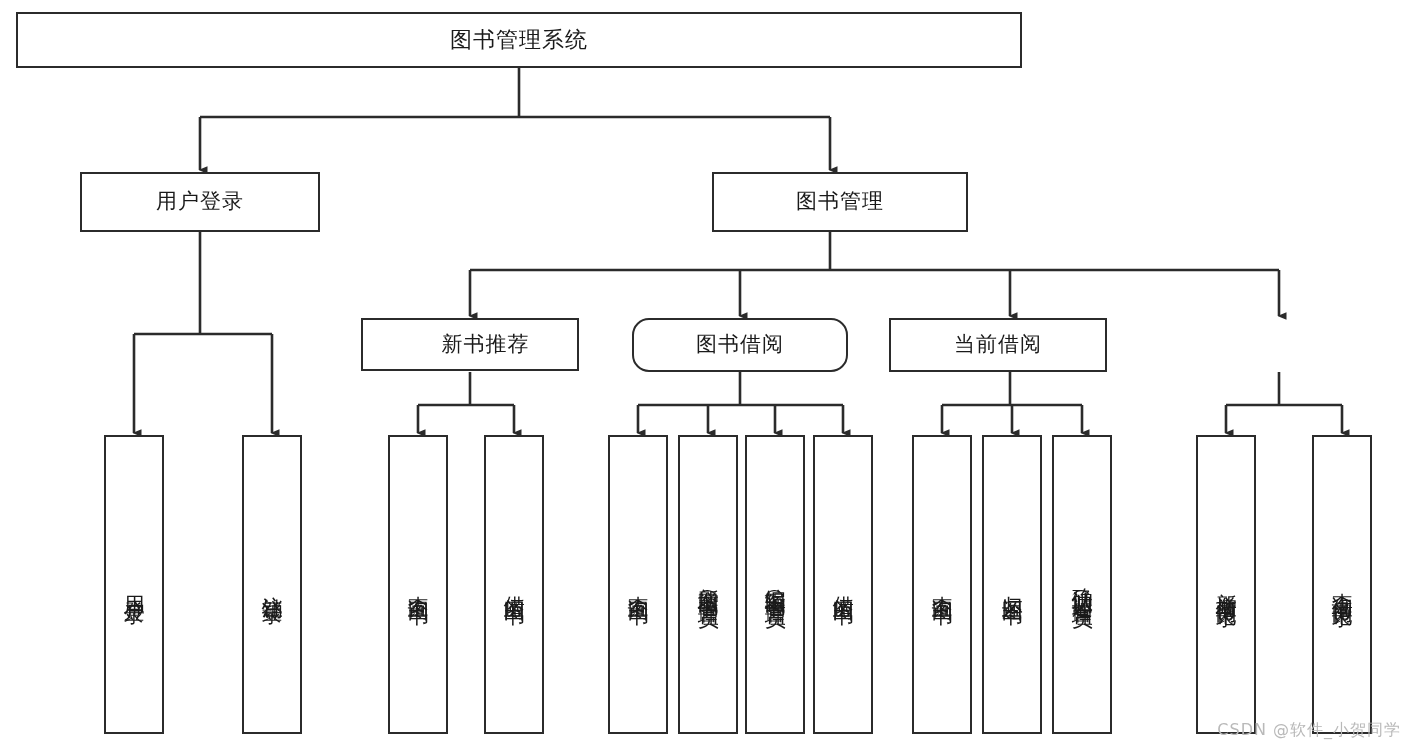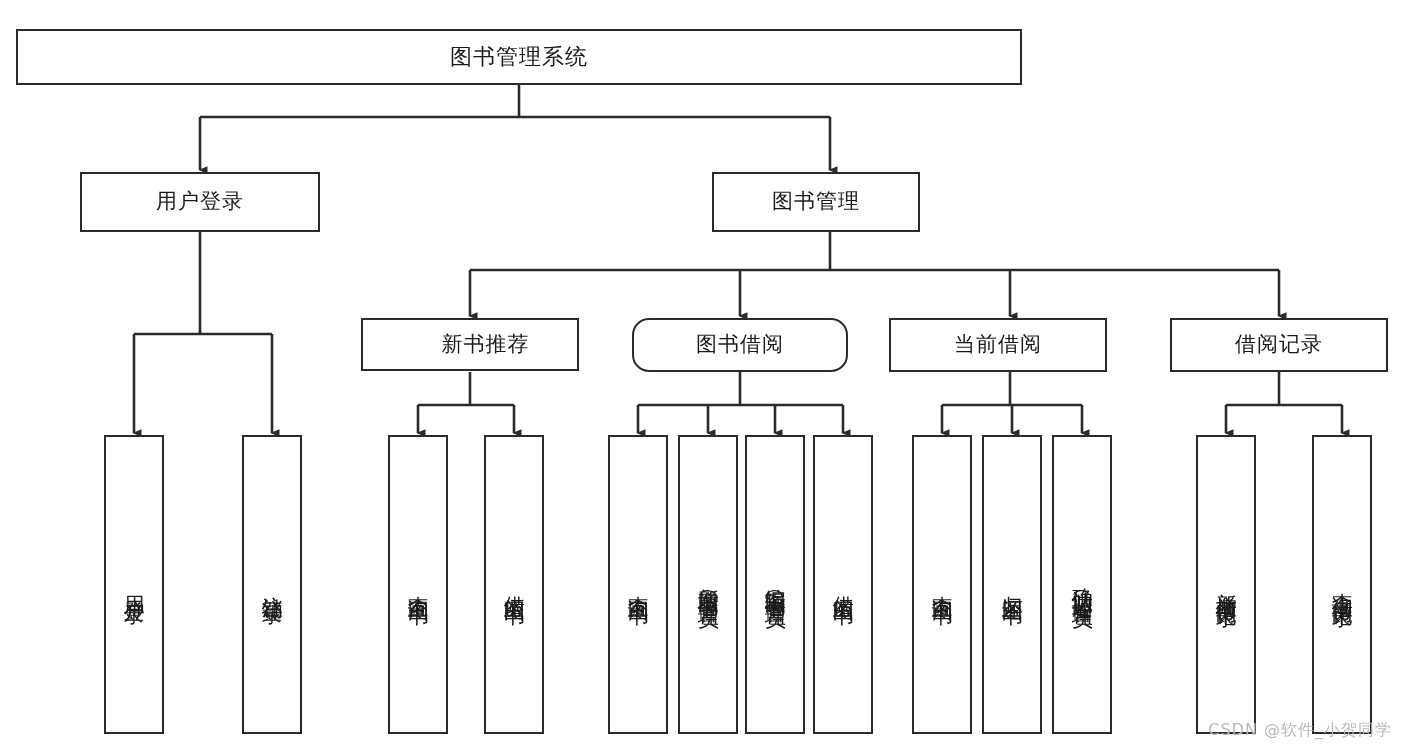--- a/index.html
+++ b/index.html
@@ -37,41 +37,40 @@
     color: #1a1a1a;
     z-index: 2;
   }
   .node.h {
     font-size: 21px;
     letter-spacing: 1px;
     line-height: 1.2;
   }
   .node.root {
     font-size: 22px;
-    margin-top: 17px;
   }
   .node.v {
     writing-mode: vertical-rl;
     text-orientation: upright;
     font-size: 21px;
     letter-spacing: 3px;
     line-height: 1.25;
     align-items: center;
     justify-content: center;
     padding: 4px 0;
   }
   .node.v .vlabel {
     writing-mode: vertical-rl;
     text-orientation: upright;
     display: block;
     text-align: center;
   }
   .watermark {
     position: absolute;
-    right: 13px;
+    right: 4px;
     bottom: 6px;
     font-size: 16px;
     color: #b9b9b9;
     letter-spacing: 1px;
     z-index: 5;
     white-space: nowrap;
   }
 </style>
 </head>
 <body>
@@ -117,26 +116,25 @@
         <path d="M 1279 372 V 405"></path>
         <path d="M 1226 405 H 1342"></path>
         <path d="M 1226 405 V 433" marker-end="url(#arrow)"></path>
         <path d="M 1342 405 V 433" marker-end="url(#arrow)"></path>
       </g>
   </svg>
 
   <div class="node h root" style="left: 16px; top: 12px; width: 1006px; height: 56px;">图书管理系统</div>
 
   <div class="node h" style="left: 80px; top: 172px; width: 240px; height: 60px;">用户登录</div>
-  <div class="node h" style="left: 712px; top: 172px; width: 208px; height: 60px;">图书管理</div>
+  <div class="node h" style="left: 712px; top: 172px; width: 256px; height: 60px;">图书管理</div>
 
   <div class="node h" style="left: 361px; top: 318px; width: 218px; height: 53px; padding-left: 31px;">新书推荐</div>
   <div class="node h" style="left: 632px; top: 318px; width: 216px; height: 54px; border-radius: 17px;">图书借阅</div>
   <div class="node h" style="left: 889px; top: 318px; width: 218px; height: 54px;">当前借阅</div>
-  <div class="node h" style="left: 1170px; top: 318px; width: 218px; height: 54px;">借阅记录</div>
 
   <div class="node v" style="left: 104px; top: 435px; width: 60px; height: 299px;">
       <span class="vlabel">用户登录</span>
     </div>
   <div class="node v" style="left: 242px; top: 435px; width: 60px; height: 299px;">
       <span class="vlabel">注销登录</span>
     </div>
   <div class="node v" style="left: 388px; top: 435px; width: 60px; height: 299px;">
       <span class="vlabel">查询图书</span>
     </div>

